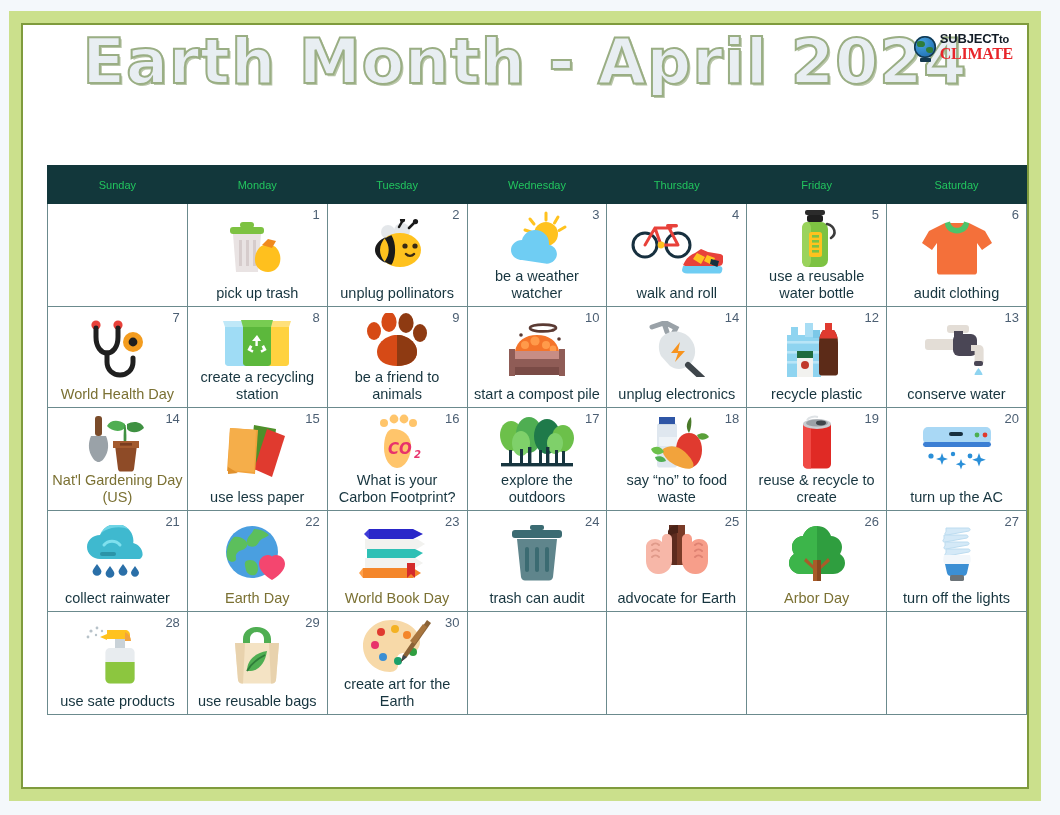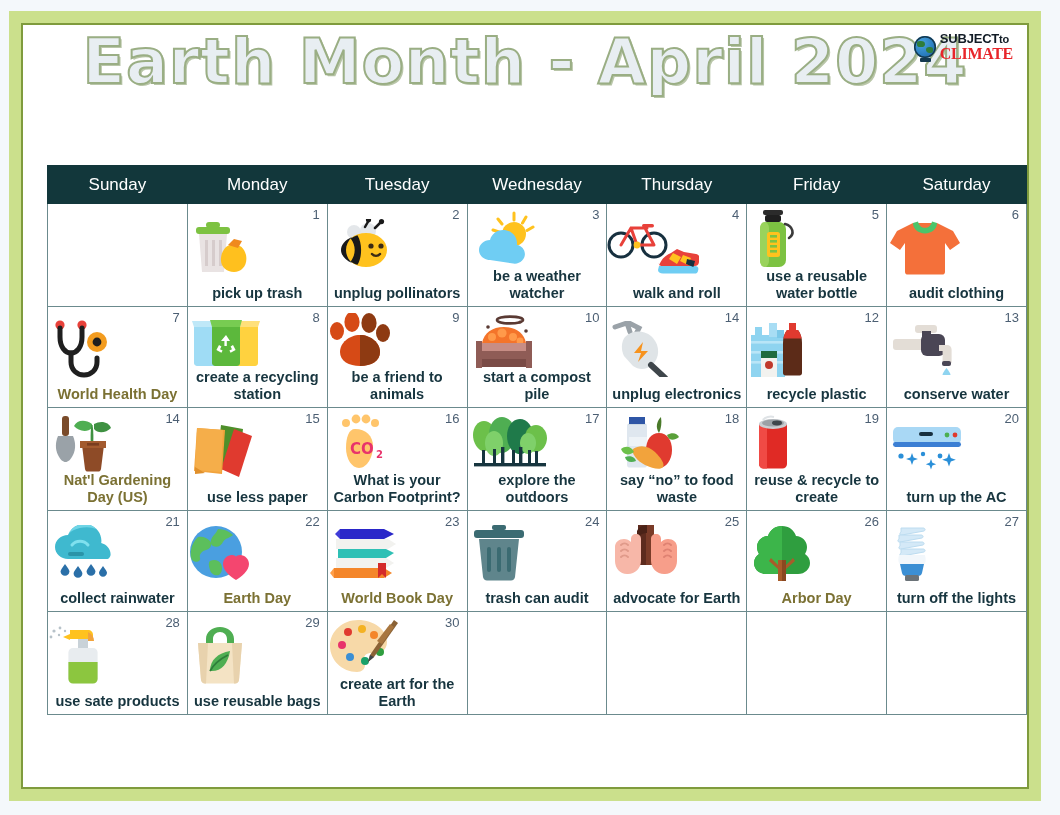--- a/index.html
+++ b/index.html
@@ -73,23 +73,23 @@
     left:24px;top:140px;
     width:980px;
   }
   table.cal{
     width:980px;
     border-collapse:collapse;
     table-layout:fixed;
   }
   table.cal th{
     background:#12373b;
-    color:#ffffff;
+    color:#22c55e;
     font-weight:normal;
-    font-size:17px;
+    font-size:11px;
     height:35px;
     font-family:"Liberation Sans", sans-serif;
     border:1px solid #12373b;
   }
   table.cal td{
     border:1.6px solid #6b8a8d;
     height:100px;
     vertical-align:top;
     background:#ffffff;
     padding:0;
@@ -103,33 +103,33 @@
     padding-bottom:4px;
     box-sizing:border-box;
   }
   .daynum{
     position:absolute;top:3px;right:7px;
     font-size:13px;color:#4c5f73;
     font-family:"Liberation Sans", sans-serif;
   }
   .art{
     flex:1;
-    display:flex;align-items:center;justify-content:flex-start;
+    display:flex;align-items:center;justify-content:center;
     width:100%;
     padding-top:6px;
     box-sizing:border-box;
+    font-style:italic;
   }
   .label{
     font-size:14.5px;
     line-height:1.14;
     text-align:center;
     color:#17353f;
     font-family:"Liberation Sans", sans-serif;
     padding:0 4px 1px;
-    font-weight:bold;
   }
   .label.special{ color:#7b7133; }
   svg{display:block;}
 </style>
 </head>
 <body>
 
 <div class="page">
   <div class="inner">
 

